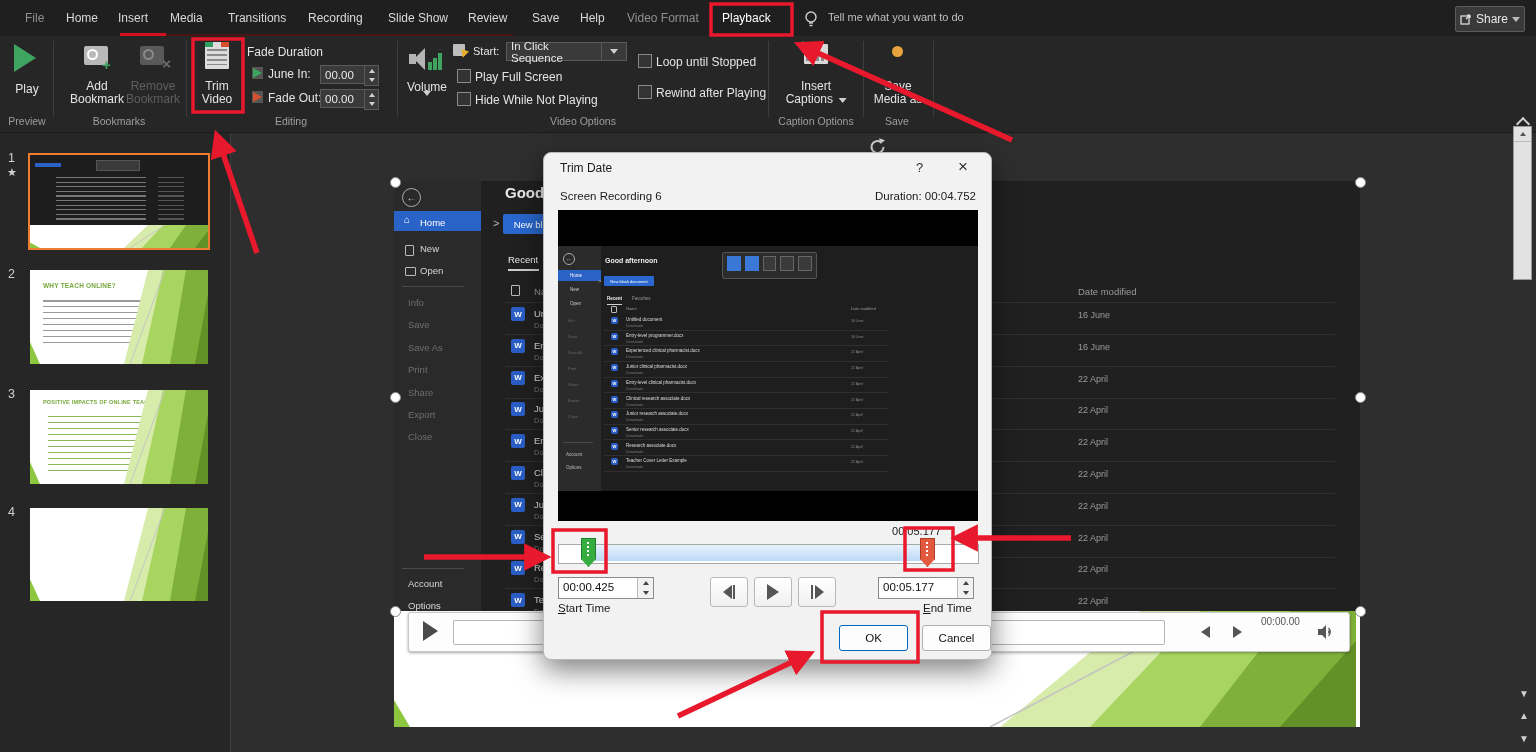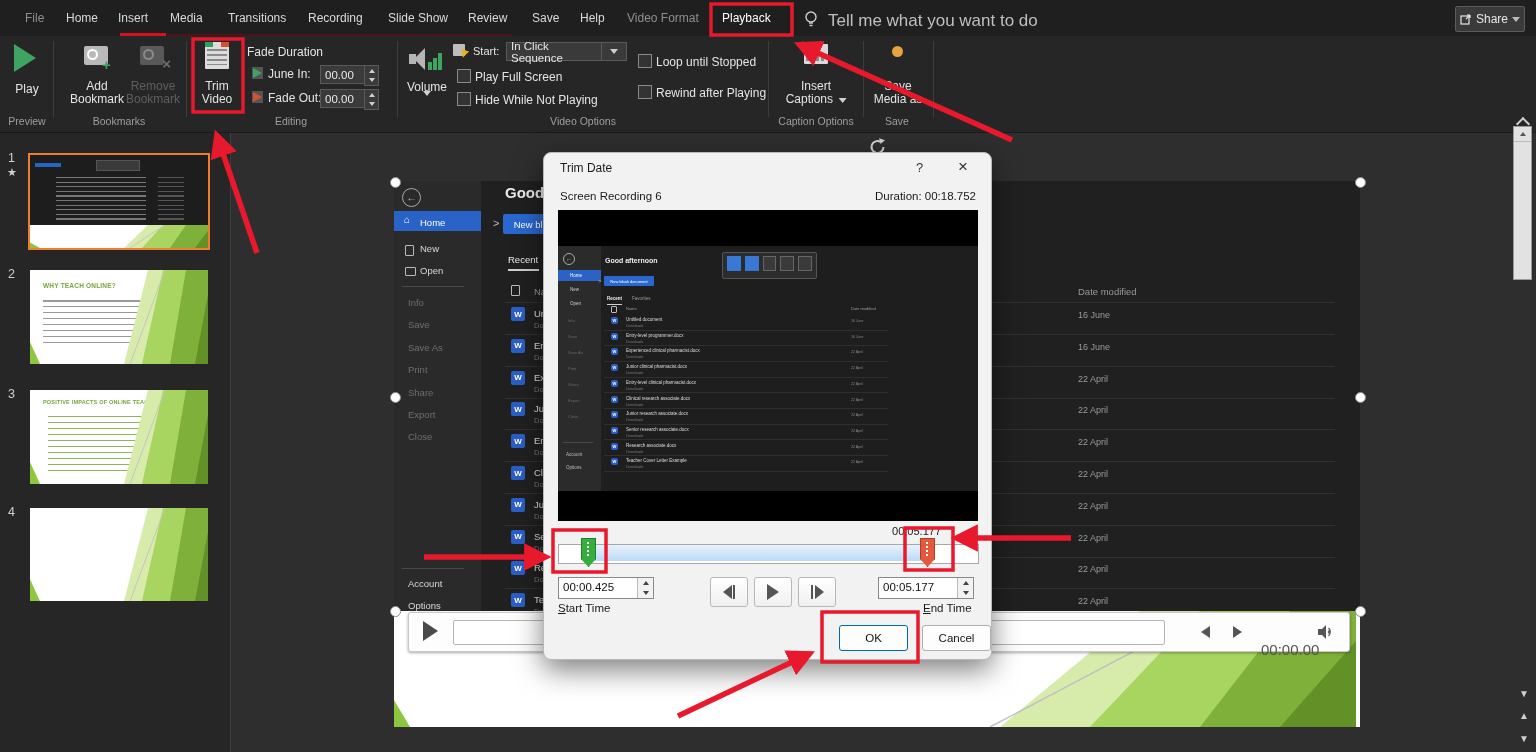--- a/index.html
+++ b/index.html
@@ -4,21 +4,21 @@
 <style>
   html,body{margin:0;padding:0;background:#111;}
   .screen{position:relative;width:1536px;height:752px;background:#2e2e2e;overflow:hidden;
     font-family:"Liberation Sans",sans-serif;-webkit-font-smoothing:antialiased;}
   .abs{position:absolute;}
   
   .menubar{position:absolute;left:0;top:0;width:1536px;height:36px;background:#1f1f1f;}
   .mtab{position:absolute;top:11px;font-size:12px;color:#d9d9d9;white-space:nowrap;}
   .mtab.dim{color:#8f8f8f;}
   .mtab.active{color:#fff;}
-  .tellme{position:absolute;left:828px;top:11px;font-size:17px;color:#bfbfbf;}
+  .tellme{position:absolute;left:828px;top:11px;font-size:11px;color:#bfbfbf;}
   .share-btn{position:absolute;left:1455px;top:6px;width:68px;height:24px;background:#3a3a3a;
     border:1px solid #5c5c5c;border-radius:2px;color:#e8e8e8;font-size:12px;display:flex;
     align-items:center;justify-content:center;gap:4px;}
   .rec-underline{position:absolute;left:120px;top:33px;width:46px;height:3px;background:#d51021;}
   .rec-underline2{position:absolute;left:166px;top:34px;width:347px;height:2px;background:#4a1515;}
   
   .ribbon{position:absolute;left:0;top:36px;width:1536px;height:96px;background:#262626;border-bottom:1px solid #1a1a1a;}
   .gsep{position:absolute;top:5px;height:76px;width:1px;background:#3d3d3d;}
   .glabel{position:absolute;top:79px;font-size:10.5px;color:#9e9e9e;transform:translateX(-50%);white-space:nowrap;}
   .rbtn-label{position:absolute;font-size:12px;color:#e4e4e4;text-align:center;transform:translateX(-50%);line-height:13px;white-space:nowrap;}
@@ -87,21 +87,21 @@
   .rowsep{position:absolute;background:#303030;height:1px;}
   .bw-date{position:absolute;left:684px;font-size:9px;color:#9a9a9a;}
   .bw-name{position:absolute;left:140px;font-size:9.5px;color:#e0e0e0;white-space:nowrap;}
   .bw-sub{position:absolute;left:140px;font-size:7.5px;color:#7a7a7a;}
   .handle{position:absolute;width:9px;height:9px;background:#fff;border:1px solid #8a8a8a;border-radius:50%;z-index:4;}
   .player{position:absolute;left:408px;top:612px;width:940px;height:38px;background:#fdfdfd;border:1px solid #c9c9c9;
     border-radius:3px;box-shadow:0 1px 3px rgba(0,0,0,.35);z-index:3;}
   .p-play{position:absolute;left:14px;top:8px;width:0;height:0;border-left:15px solid #4a4a4a;border-top:10px solid transparent;border-bottom:10px solid transparent;}
   .p-track{position:absolute;left:44px;top:7px;width:710px;height:23px;background:#fff;border:1px solid #b5b5b5;border-radius:2px;}
   .p-frame{position:absolute;top:11px;width:14px;height:14px;}
-  .p-time{position:absolute;left:852px;top:28px;font-size:15px;color:#555;}
+  .p-time{position:absolute;left:852px;top:3px;font-size:10px;color:#555;}
   .tri-l{width:0;height:0;border-right:9px solid #555;border-top:6px solid transparent;border-bottom:6px solid transparent;display:inline-block;}
   .tri-r{width:0;height:0;border-left:9px solid #555;border-top:6px solid transparent;border-bottom:6px solid transparent;display:inline-block;}
   .bar-r{display:inline-block;width:2px;height:12px;background:#555;vertical-align:top;margin-left:1px;}
   
   .dialog{position:absolute;left:543px;top:152px;width:447px;height:506px;background:#f2f2f2;border:1px solid #b9b9b9;
     border-radius:8px;box-shadow:0 10px 28px rgba(0,0,0,.5);z-index:50;}
   .dlg-title{position:absolute;left:16px;top:8px;font-size:12px;color:#1a1a1a;}
   .dlg-help{position:absolute;left:372px;top:7px;font-size:13px;color:#333;}
   .dlg-close{position:absolute;left:414px;top:4px;font-size:17px;color:#333;}
   .dlg-media{position:absolute;left:16px;top:37px;font-size:11.5px;color:#1a1a1a;}
@@ -481,21 +481,21 @@
       <polygon points="1,5 5,5 9,1 9,15 5,11 1,11" fill="#555"></polygon>
       <path d="M11.5 4 a5.5 5.5 0 0 1 0 8 M11.5 6.5 a3 3 0 0 1 0 3" fill="none" stroke="#555" stroke-width="1.3"></path>
     </svg>
   </div>
 
   <div class="dialog">
     <div class="dlg-title">Trim Date</div>
     <div class="dlg-help">?</div>
     <div class="dlg-close">×</div>
     <div class="dlg-media">Screen Recording 6</div>
-    <div class="dlg-dur">Duration: 00:18.752</div>
+    <div class="dlg-dur">Duration: 00:04.752</div>
 
     <div class="preview">
       <div id="miniword">
         <div class="mw-side"></div>
         <div class="backcirc" style="left:5px;top:7px;width:10px;height:10px;font-size:6px">←</div>
         <div class="mw-home"></div>
         <div class="abs" style="left:47px;top:11px;font-size:7px;font-weight:bold;color:#ececec">Good afternoon</div>
         <div class="abs" style="left:40px;top:32px;font-size:6px;color:#bbb">&gt;</div>
         <div class="abs" style="left:46px;top:30px;width:50px;height:10px;background:#2a68cf;border-radius:1px;color:#fff;font-size:4px;display:flex;align-items:center;justify-content:center;white-space:nowrap">New blank document</div>
         <div class="abs" style="left:49px;top:50px;font-size:4.5px;color:#eee;font-weight:bold">Recent</div>

